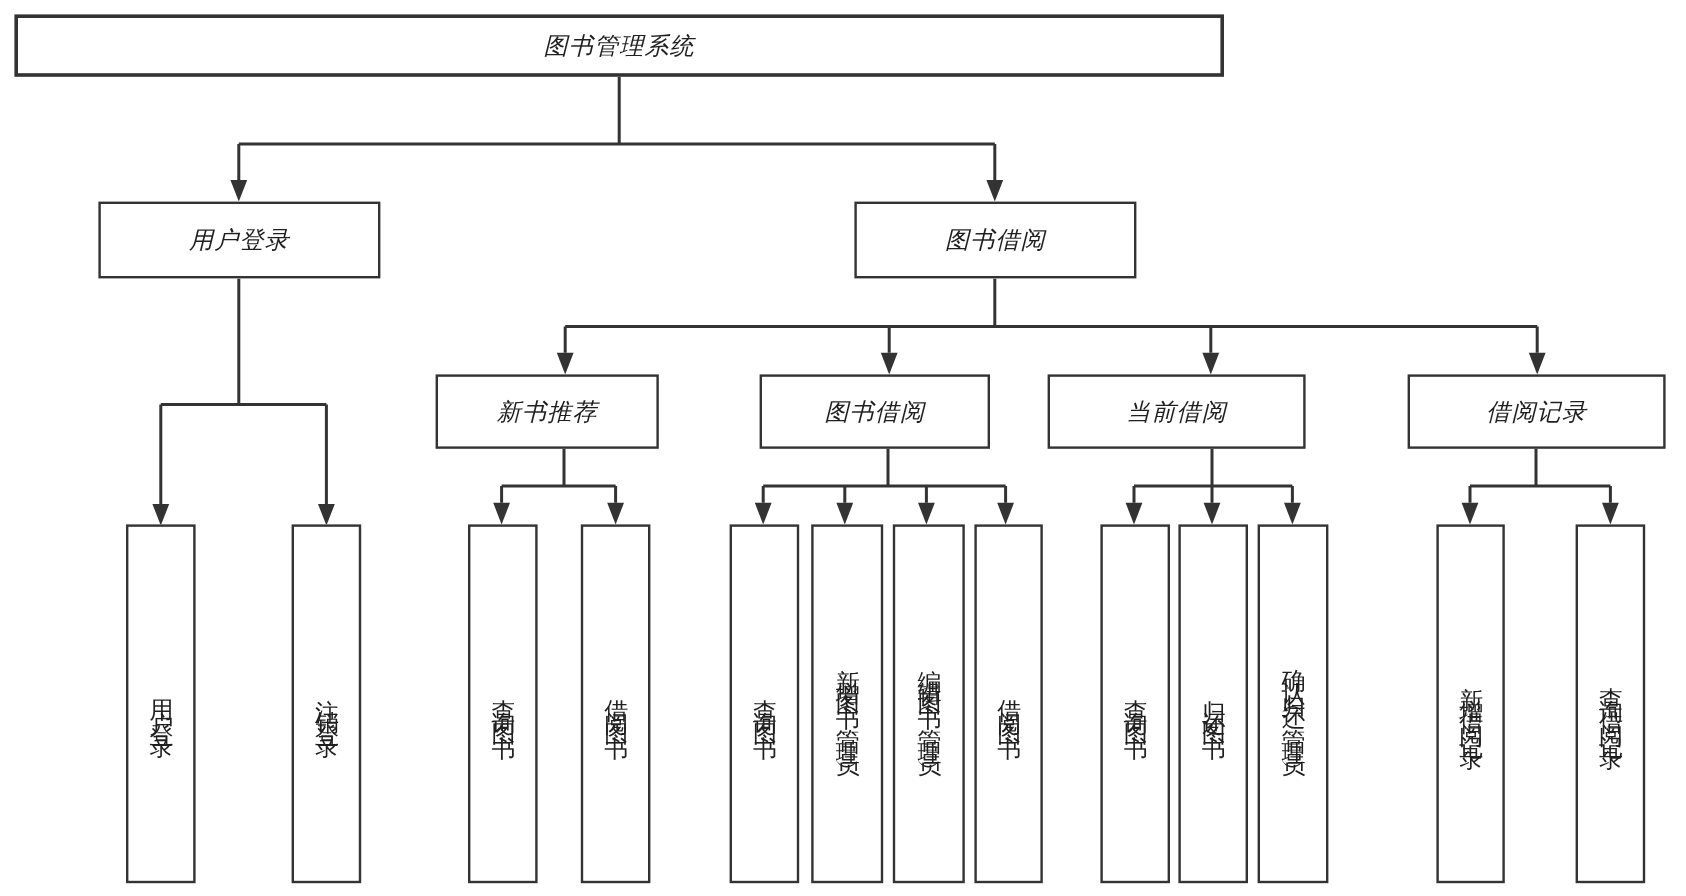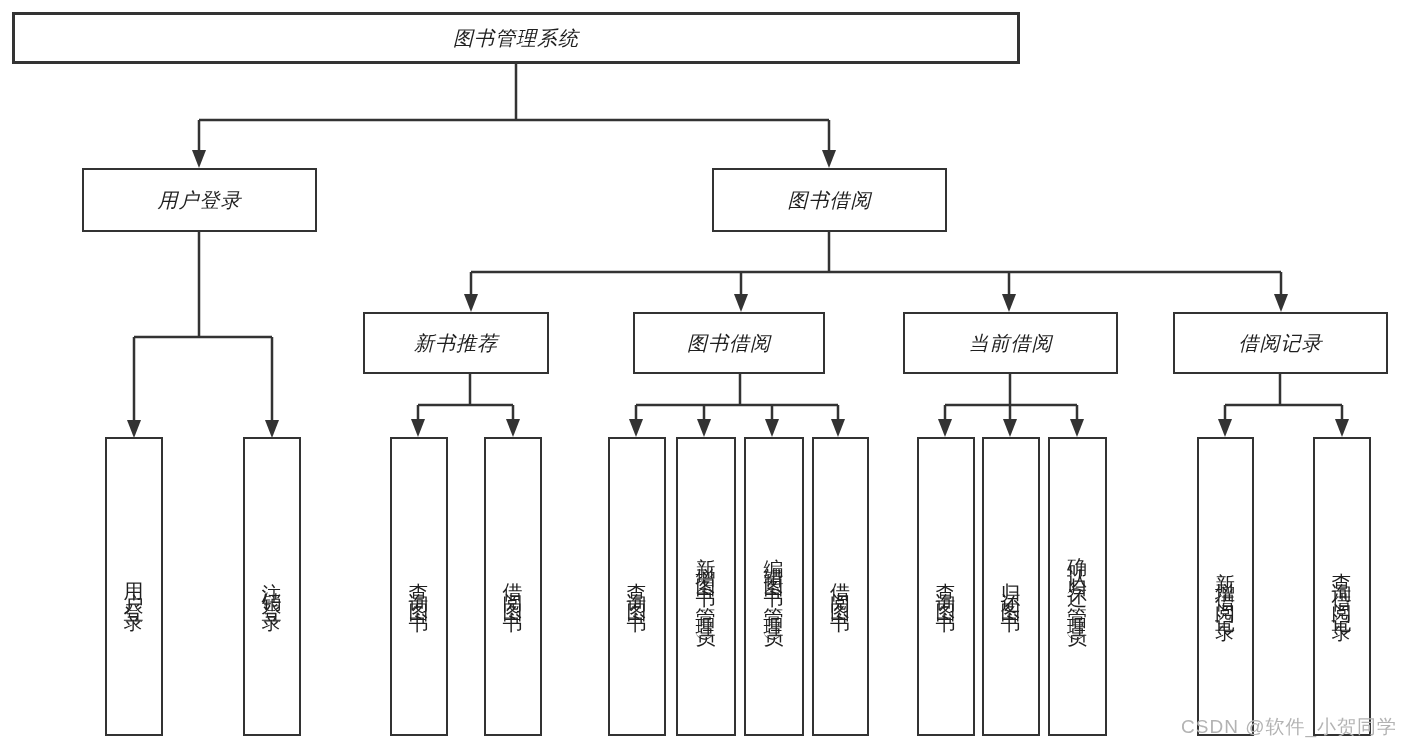--- a/index.html
+++ b/index.html
@@ -109,21 +109,21 @@
     </g>
   </svg>
 
   <div class="node root" style="left:12px; top:12px; width:1008px; height:52px;">图书管理系统</div>
 
   <div class="node" style="left:82px; top:168px; width:235px; height:64px;">用户登录</div>
   <div class="node" style="left:712px; top:168px; width:235px; height:64px;">图书借阅</div>
 
   <div class="node" style="left:363px; top:312px; width:186px; height:62px;">新书推荐</div>
   <div class="node" style="left:633px; top:312px; width:192px; height:62px;">图书借阅</div>
-  <div class="node" style="left:903px; top:312px; width:215px; height:62px;">当前借阅</div>
+  <div class="node" style="left:873px; top:312px; width:215px; height:62px;">当前借阅</div>
   <div class="node" style="left:1173px; top:312px; width:215px; height:62px;">借阅记录</div>
 
   <div class="leaf" style="left:105px; top:437px; width:58px; height:299px;">
     <span class="vtext">用户登录</span>
   </div>
   <div class="leaf" style="left:243px; top:437px; width:58px; height:299px;">
     <span class="vtext">注销登录</span>
   </div>
 
   <div class="leaf" style="left:390px; top:437px; width:58px; height:299px;">
@@ -156,15 +156,14 @@
     <span class="vtext">确认归还（管理员）</span>
   </div>
 
   <div class="leaf" style="left:1197px; top:437px; width:57px; height:299px;">
     <span class="vtext">新增借阅记录</span>
   </div>
   <div class="leaf" style="left:1313px; top:437px; width:58px; height:299px;">
     <span class="vtext">查询借阅记录</span>
   </div>
 
-  <div class="watermark">CSDN @软件_小贺同学</div>
 
 </div>
 
 </body></html>

